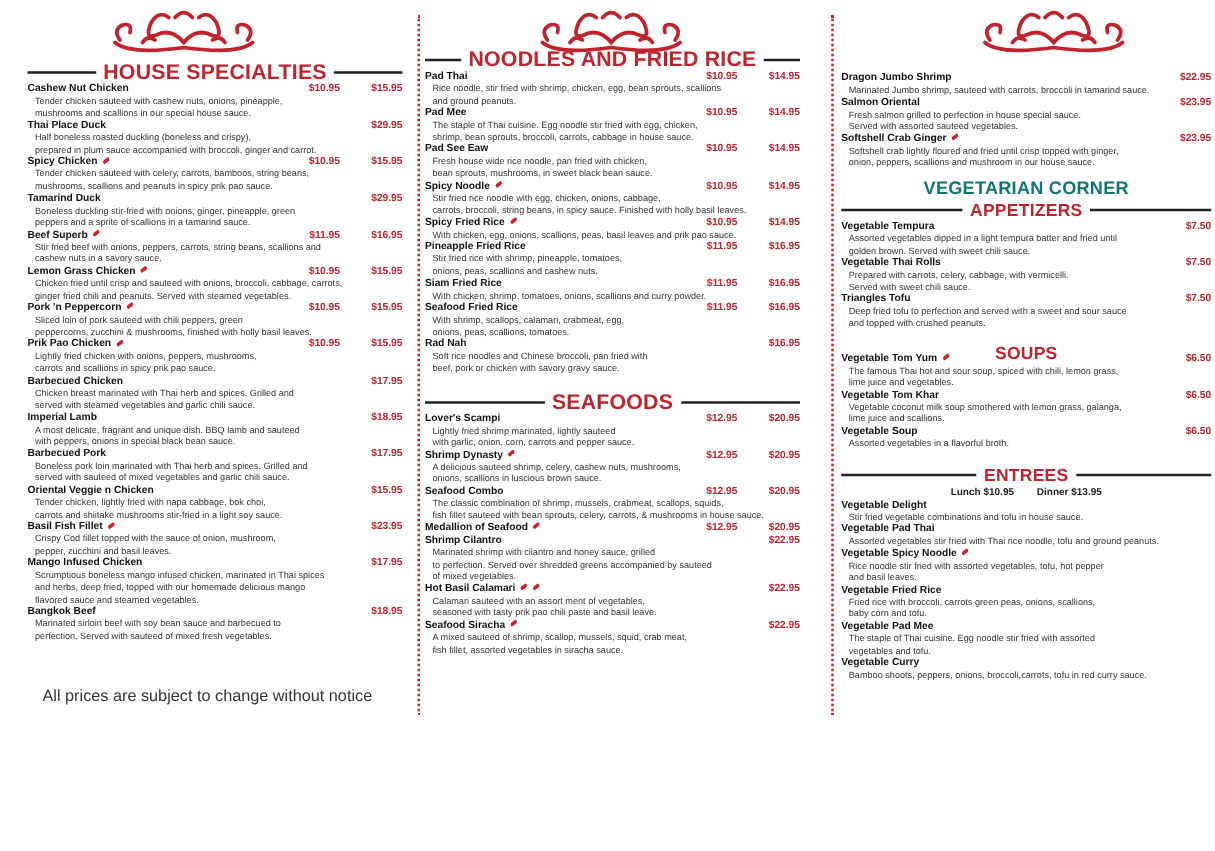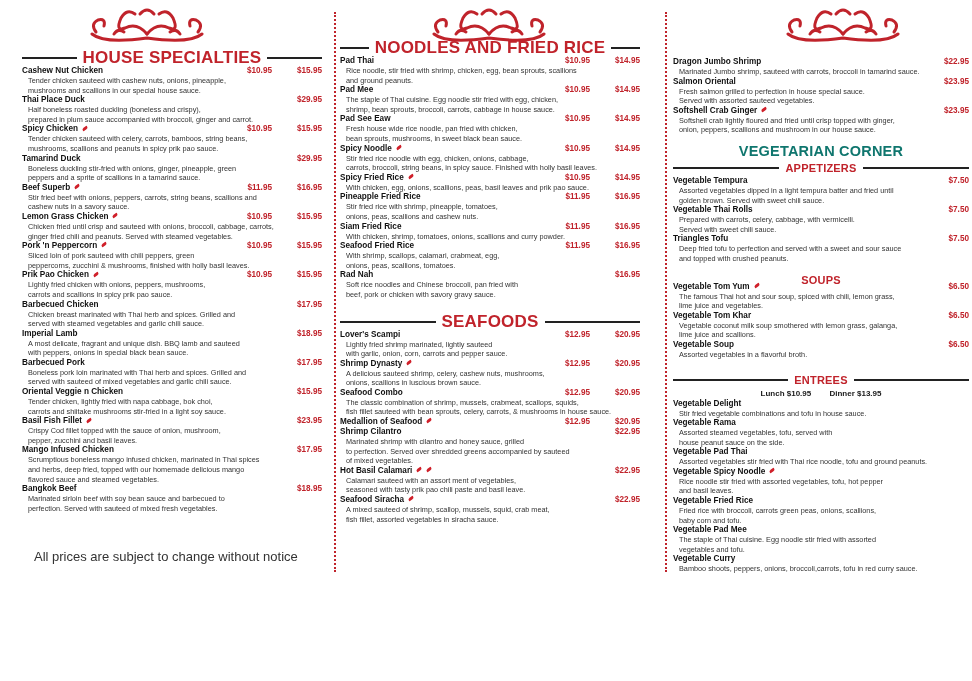--- a/index.html
+++ b/index.html
@@ -16,21 +16,21 @@
   #div2 { left: 665px; }
 
   .ornament { position: absolute; top: 4px; width: 126px; height: 40px; }
   #orn1 { left: 84px; }
   #orn2 { left: 426px; }
   #orn3 { left: 780px; }
 
   .section-head { display: flex; align-items: center; gap: 6px; height: 16px; }
   .section-head .rule { flex: 1; border-top: 2px solid #222; height: 0; }
   .section-head .title { color: #c0232b; font-weight: bold; font-size: 17px; letter-spacing: 0.2px; white-space: nowrap; }
-  .section-head.sub .title { font-size: 11px; }
+  .section-head.sub .title { font-size: 14px; }
   .big-head { text-align: center; color: #0f766e; font-weight: bold; font-size: 14.5px; letter-spacing: 0.2px; height: 17px; line-height: 17px; }
 
   .item { position: relative; }
   .item-row { display: flex; align-items: baseline; height: 10px; line-height: 10px; }
   .item-name { font-weight: bold; font-size: 8.2px; color: #111; white-space: nowrap; flex: 1; }
   .chili { display: inline-block; width: 6px; height: 3px; background: #d0202a; border-radius: 3px 1px 3px 1px; transform: rotate(-35deg); margin-left: 4px; vertical-align: middle; position: relative; top: -1px; }
   .price { color: #c0232b; font-weight: bold; font-size: 8.2px; white-space: nowrap; text-align: right; }
   .price.p1 { width: 56px; }
   .price.p2 { width: 50px; }
   .desc { font-size: 7.3px; line-height: 9.6px; color: #333; padding-left: 6px; white-space: pre-line; }
@@ -497,29 +497,20 @@
       <div class="item">
         <div class="item-row">
           <span class="item-name"><span>Vegetable Delight</span></span>
           <span class="price p1"></span>
           <span class="price p2"></span>
         </div>
         <div class="desc">Stir fried vegetable combinations and tofu in house sauce.</div>
       </div>
       <div class="item">
         <div class="item-row">
-          <span class="item-name"><span>Vegetable Rama</span></span>
-          <span class="price p1"></span>
-          <span class="price p2"></span>
-        </div>
-        <div class="desc">Assorted steamed vegetables, tofu, served with
-house peanut sauce on the side.</div>
-      </div>
-      <div class="item">
-        <div class="item-row">
           <span class="item-name"><span>Vegetable Pad Thai</span></span>
           <span class="price p1"></span>
           <span class="price p2"></span>
         </div>
         <div class="desc">Assorted vegetables stir fried with Thai rice noodle, tofu and ground peanuts.</div>
       </div>
       <div class="item">
         <div class="item-row">
           <span class="item-name"><span>Vegetable Spicy Noodle</span><span class="chili"></span></span>
           <span class="price p1"></span>

